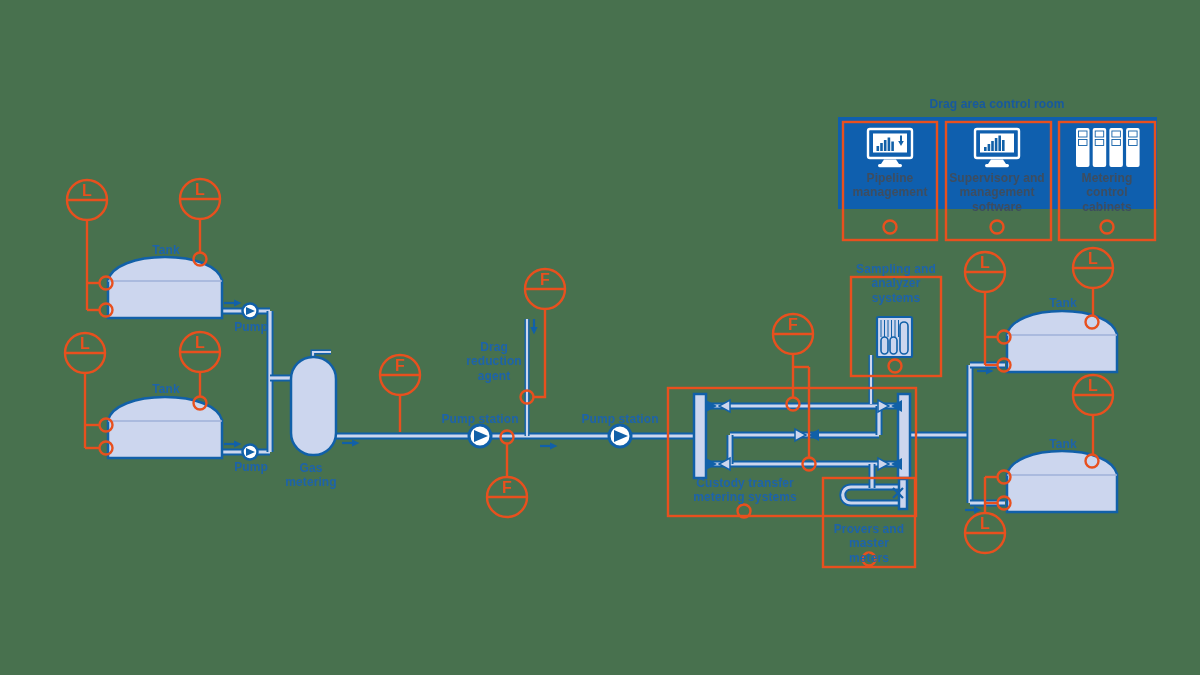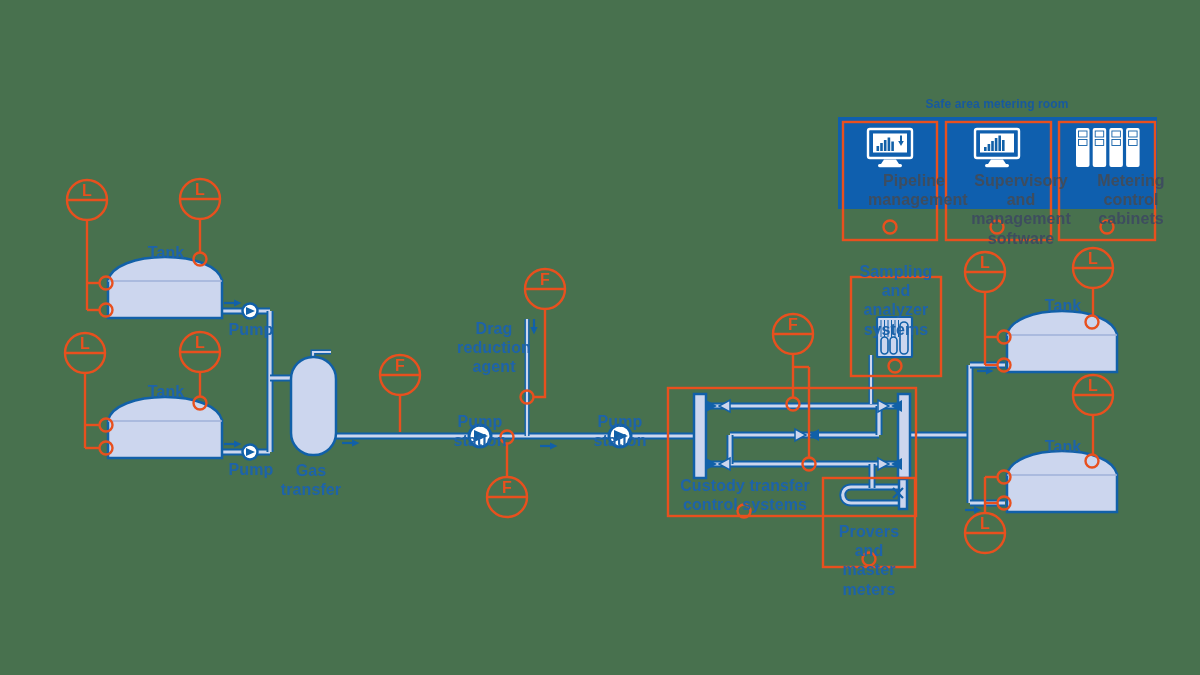--- a/index.html
+++ b/index.html
@@ -12,23 +12,23 @@
   .pt{stroke:#1160A8;stroke-width:5;fill:none;}
   .pti{stroke:#CCD6EE;stroke-width:2.2;fill:none;}
   .eq{fill:#CCD6EE;stroke:#1160A8;stroke-width:2.5;}
   .ol{stroke:#E8501E;stroke-width:2.4;fill:none;}
   .node{stroke:#E8501E;stroke-width:2.4;fill:none;}
   .obox{stroke:#E8501E;stroke-width:2.4;fill:none;}
   .fa{stroke:#1160A8;stroke-width:2.2;fill:none;}
   .fh{fill:#1160A8;}
   .instL{fill:#E8501E;font:bold 16px "Liberation Sans",sans-serif;text-anchor:middle;}
   
-  .lbl{position:absolute;transform:translateX(-50%);text-align:center;font-size:16px;
+  .lbl{position:absolute;transform:translateX(-50%);text-align:center;font-size:12px;
        font-weight:bold;color:#1D63AA;line-height:1.2;white-space:pre-line;letter-spacing:.1px;}
-  .lbl.panel{color:#3E4D5F;font-size:16px;margin-left:24px;}
+  .lbl.panel{color:#3E4D5F;font-size:12px;}
   .lbl.title{font-size:12px;color:#17599F;}
 </style>
 </head>
 <body>
 
 <div class="stage">
 
 <svg width="1200" height="675" viewBox="0 0 1200 675">
 
   <g>
@@ -339,41 +339,41 @@
           <text class="instL" x="507" y="493">F</text>
         </g>
     <g>
           <circle class="node" cx="793" cy="334" r="20" stroke-width="2.8"></circle>
           <path class="ol" d="M773,334 H813"></path>
           <text class="instL" x="793" y="330">F</text>
         </g>
   </g>
 </svg>
 
-<div class="lbl title" style="left:997px;top:97px;width:180px">Safe area metering room</div>
+<div class="lbl title" style="left:997px;top:97px;width:180px">Drag area control room</div>
 <div class="lbl panel" style="left:890px;top:171px;width:92px">Pipeline
 management</div>
 <div class="lbl panel" style="left:997px;top:171px;width:110px">Supervisory and
 management software</div>
 <div class="lbl panel" style="left:1107px;top:171px;width:95px">Metering control
 cabinets</div>
 
 <div class="lbl" style="left:166px;top:243px;width:60px">Tank</div>
 <div class="lbl" style="left:166px;top:382px;width:60px">Tank</div>
 <div class="lbl" style="left:251px;top:320px;width:60px">Pump</div>
 <div class="lbl" style="left:251px;top:460px;width:60px">Pump</div>
 <div class="lbl" style="left:311px;top:461px;width:70px">Gas
-transfer</div>
-<div class="lbl" style="left:494px;top:319px;width:80px">Drag
+metering</div>
+<div class="lbl" style="left:494px;top:340px;width:80px">Drag
 reduction
 agent</div>
 <div class="lbl" style="left:480px;top:412px;width:90px">Pump station</div>
 <div class="lbl" style="left:620px;top:412px;width:90px">Pump station</div>
 <div class="lbl" style="left:745px;top:476px;width:130px">Custody transfer
-control systems</div>
+metering systems</div>
 <div class="lbl" style="left:896px;top:262px;width:100px">Sampling and
 analyzer systems</div>
 <div class="lbl" style="left:869px;top:522px;width:74px">Provers and
 master meters</div>
 <div class="lbl" style="left:1063px;top:296px;width:60px">Tank</div>
 <div class="lbl" style="left:1063px;top:437px;width:60px">Tank</div>
 
 </div>
 
 </body></html>

